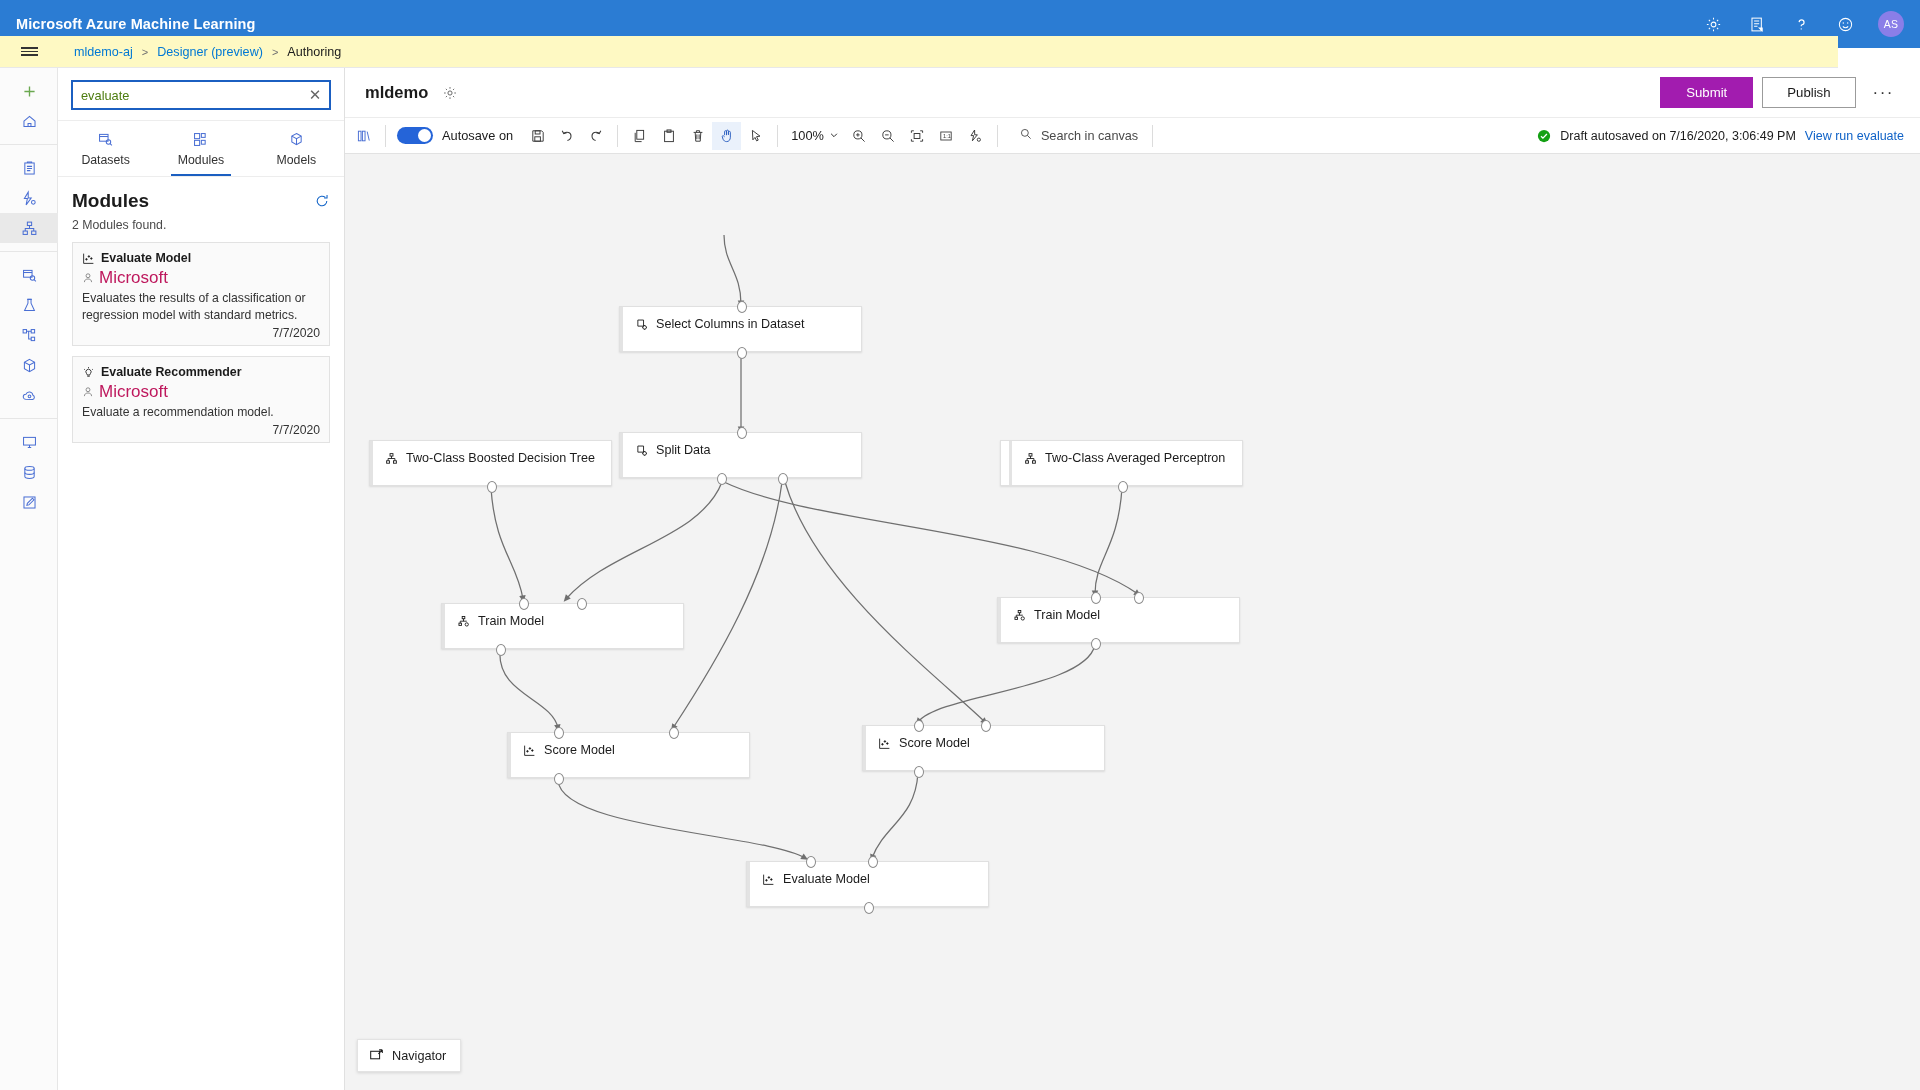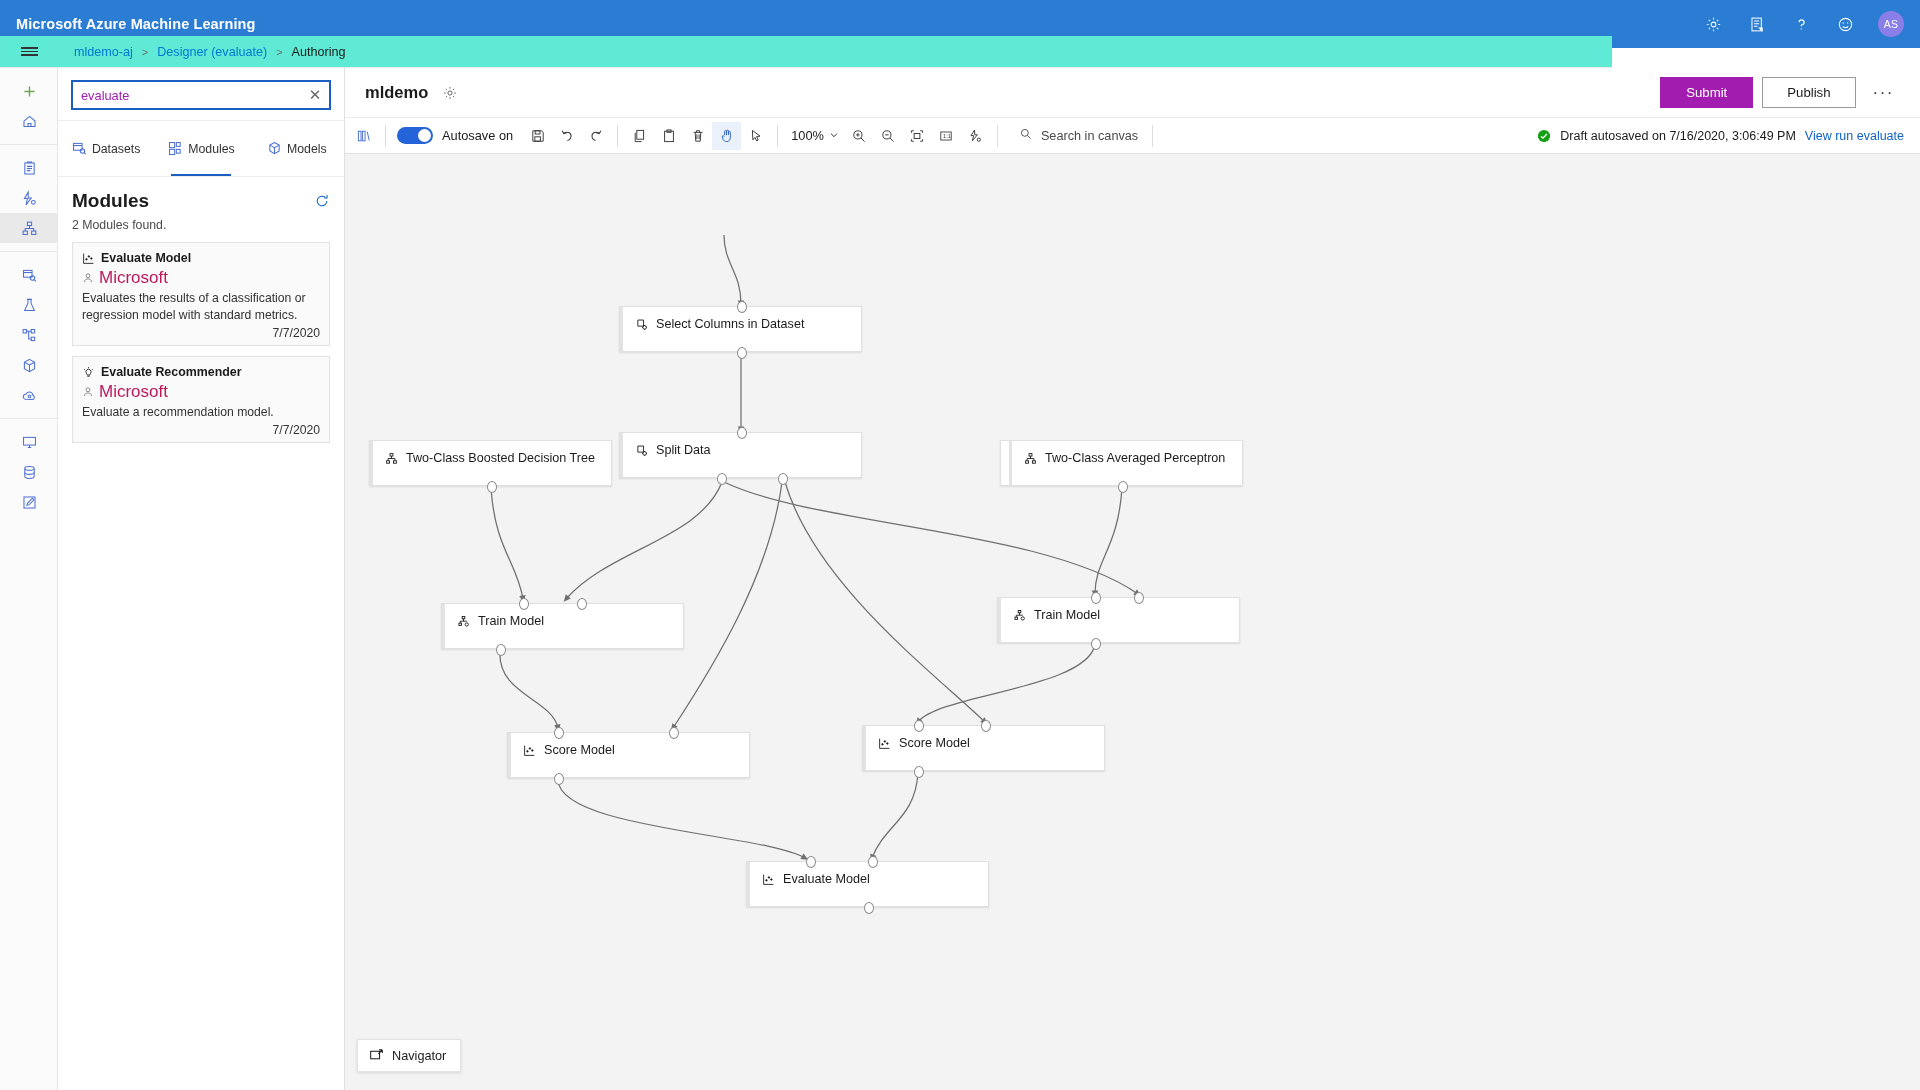--- a/index.html
+++ b/index.html
@@ -31,22 +31,22 @@
   .topbar-icon svg { display: block; }
   .avatar {
     width: 26px; height: 26px; border-radius: 50%;
     background: #8a7ee8; color: #ffffff; font-size: 10.5px;
     display: flex; align-items: center; justify-content: center;
     cursor: pointer; letter-spacing: .2px;
   }
 
   
   .crumbrow {
-    position: absolute; top: 36px; left: 0; width: 1612px; height: 32px;
-    background: #5eead4; display: flex; align-items: center;
+    position: absolute; top: 36px; left: 0; width: 1838px; height: 32px;
+    background: #fef9c3; display: flex; align-items: center;
     border-bottom: 1px solid #e8e8e8;
   }
   .hamburger {
     width: 58px; height: 32px; display: flex; align-items: center;
     justify-content: center; cursor: pointer;
   }
   .hamburger span {
     display: block; width: 17px; height: 1.6px; background: #333;
     margin: 2.2px 0;
   }
@@ -73,29 +73,29 @@
     position: absolute; top: 68px; left: 58px; width: 287px; height: 1022px;
     background: #ffffff; border-right: 1px solid #e0e0e0;
   }
   .search-wrap { padding: 12px 13px 10px 13px; border-bottom: 1px solid #ededed; }
   .search-box {
     position: relative; height: 30px; border: 2px solid #1b5fc1;
     display: flex; align-items: center; background: #fff;
   }
   .search-box input {
     flex: 1; border: none; outline: none; font-size: 12.8px;
-    padding: 0 8px; font-family: "Liberation Sans", sans-serif; color: #a21caf;
+    padding: 0 8px; font-family: "Liberation Sans", sans-serif; color: #4d7c0f;
   }
   .search-clear {
     width: 28px; height: 26px; display: flex; align-items: center;
     justify-content: center; cursor: pointer; color: #666; font-size: 15px;
   }
   .tabs { display: flex; height: 56px; border-bottom: 1px solid #ededed; }
   .tab {
-    flex: 1; display: flex; flex-direction: row; align-items: center;
+    flex: 1; display: flex; flex-direction: column; align-items: center;
     justify-content: center; gap: 4px; cursor: pointer; position: relative;
     color: #333; font-size: 12.3px;
   }
   .tab .tab-ico { color: #4a6fd4; height: 18px; display: flex; align-items: center; }
   .tab.active { font-weight: normal; }
   .tab.active::after {
     content: ""; position: absolute; bottom: 0; left: 18px; right: 18px;
     height: 2.4px; background: #1b5fc1;
   }
   .panel-head {
@@ -253,21 +253,21 @@
     <div class="hamburger">
       <div>
           <span></span>
           <span></span>
           <span></span>
         </div>
     </div>
     <div class="crumbs">
       <span class="crumb-link">mldemo-aj</span>
       <span class="crumb-sep">&gt;</span>
-      <span class="crumb-link">Designer (evaluate)</span>
+      <span class="crumb-link">Designer (preview)</span>
       <span class="crumb-sep">&gt;</span>
       <span class="crumb-cur">Authoring</span>
     </div>
   </div>
 
   <div class="rail">
     <div class="rail-group">
       <div class="rail-item">
         <svg width="17" height="17" viewBox="0 0 20 20" stroke="#6aa84f" stroke-width="1.6" fill="none">
             <path d="M10 4v12M4 10h12"></path>

